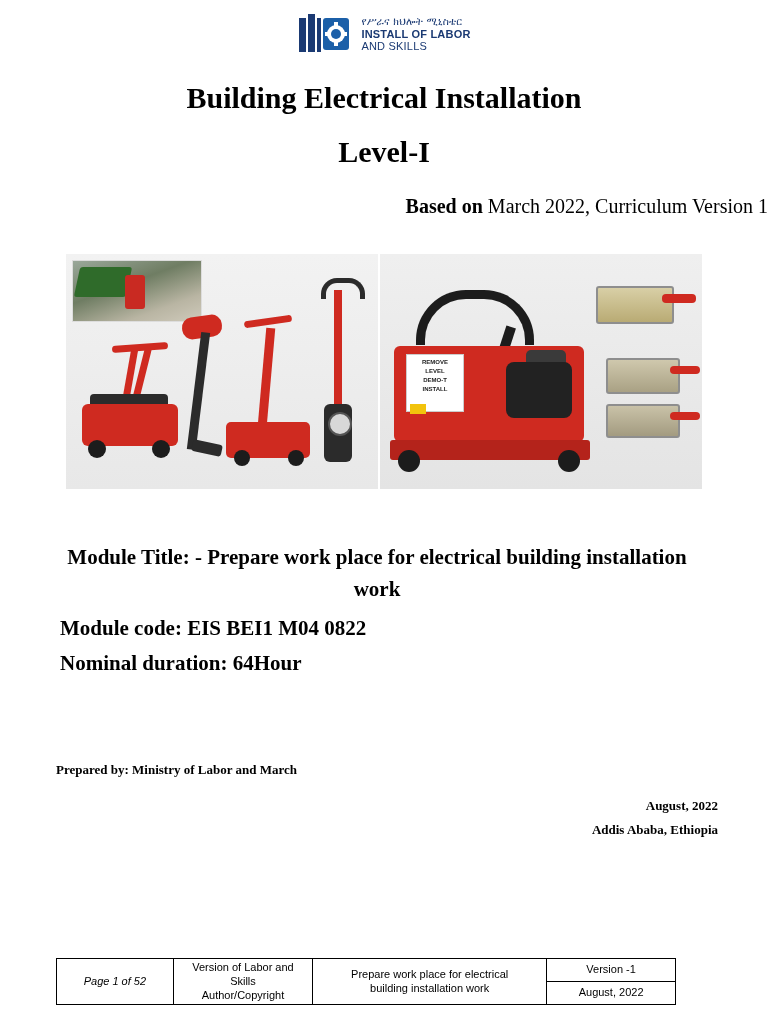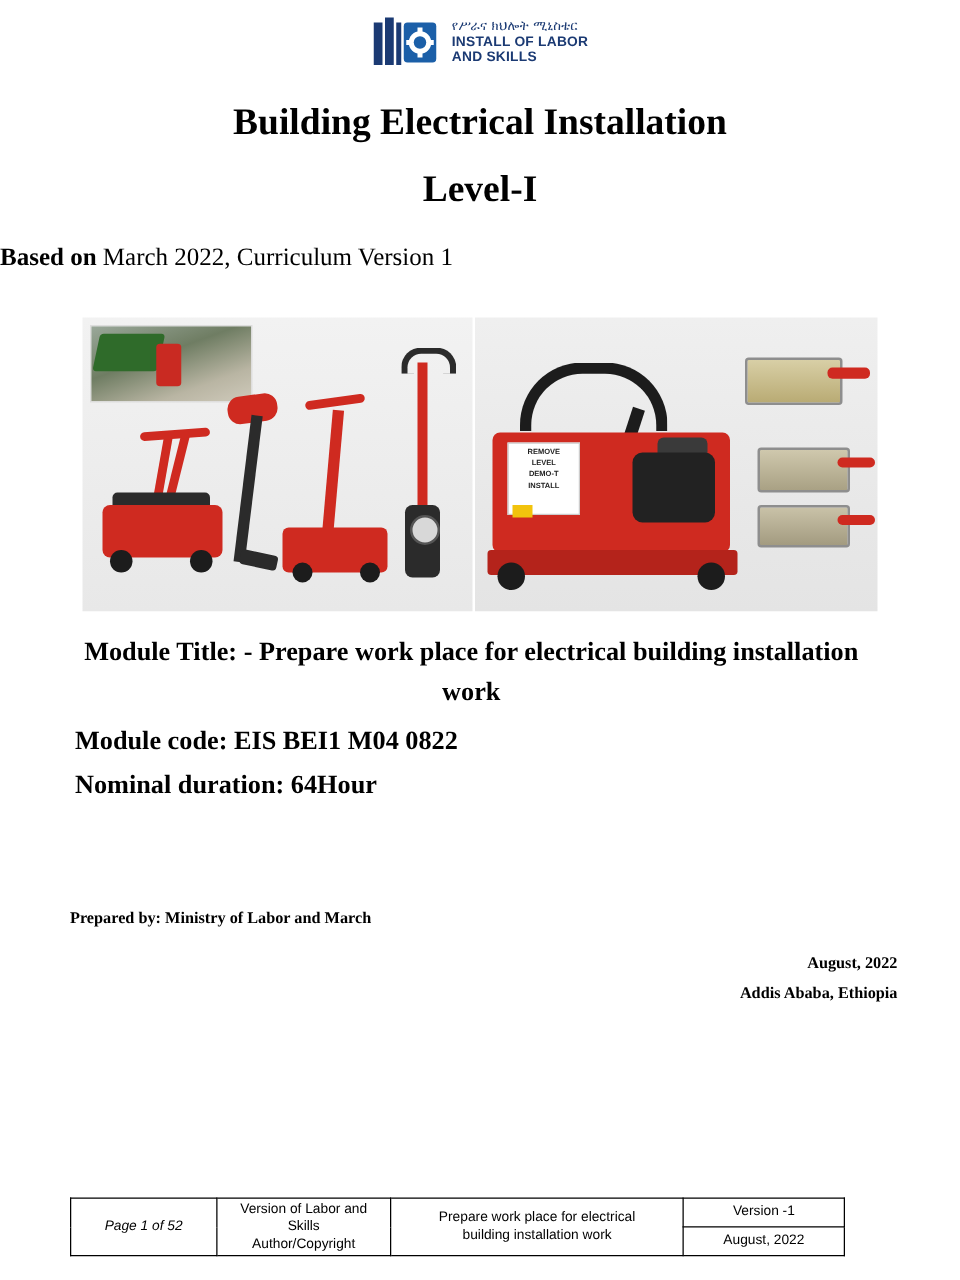--- a/index.html
+++ b/index.html
@@ -52,41 +52,41 @@
     font-family: "Liberation Sans", sans-serif;
     font-size: 11px;
     font-weight: bold;
     color: #1b3a73;
     letter-spacing: 0.2px;
     margin-top: 2px;
   }
   .logo-en2 {
     font-family: "Liberation Sans", sans-serif;
     font-size: 11px;
-    font-weight: bold;
+    font-weight: normal;
     color: #1b3a73;
     letter-spacing: 0.2px;
   }
 
   
   .title-main {
     text-align: center;
     font-size: 30px;
     font-weight: bold;
     margin-top: 22px;
     line-height: 1.35;
   }
   .title-level {
     text-align: center;
     font-size: 30px;
     font-weight: bold;
     margin-top: 16px;
   }
   .title-based {
-    text-align: left;
+    text-align: right;
     font-size: 20px;
     margin-top: 26px;
   }
   .title-based b { font-weight: bold; }
 
   
   .cover-image {
     position: relative;
     margin: 36px auto 0 auto;
     width: 636px;
@@ -166,21 +166,21 @@
 
   .blade1 { left: 216px; top: 32px; width: 74px; height: 34px; background: linear-gradient(180deg,#d8cfa6,#b9ab74); border: 2px solid #8e8e8e; border-radius: 3px; }
   .blade1h{ left: 282px; top: 40px; width: 34px; height: 9px; background: #cf2a20; border-radius: 4px; }
   .blade2 { left: 226px; top: 104px; width: 70px; height: 32px; background: linear-gradient(180deg,#cfc8ad,#a9a184); border: 2px solid #8e8e8e; border-radius: 3px; }
   .blade2h{ left: 290px; top: 112px; width: 30px; height: 8px; background: #cf2a20; border-radius: 4px; }
   .blade3 { left: 226px; top: 150px; width: 70px; height: 30px; background: linear-gradient(180deg,#c9c2a8,#a39b80); border: 2px solid #8e8e8e; border-radius: 3px; }
   .blade3h{ left: 290px; top: 158px; width: 30px; height: 8px; background: #cf2a20; border-radius: 4px; }
 
   
   .module-block {
-    margin-top: 16px;
+    margin-top: 52px;
     padding-left: 48px;
     padding-right: 62px;
   }
   .mod-title {
     font-size: 21px;
     font-weight: bold;
     line-height: 1.55;
     text-align: center;
   }
   .mod-title .lead { display: inline; }

